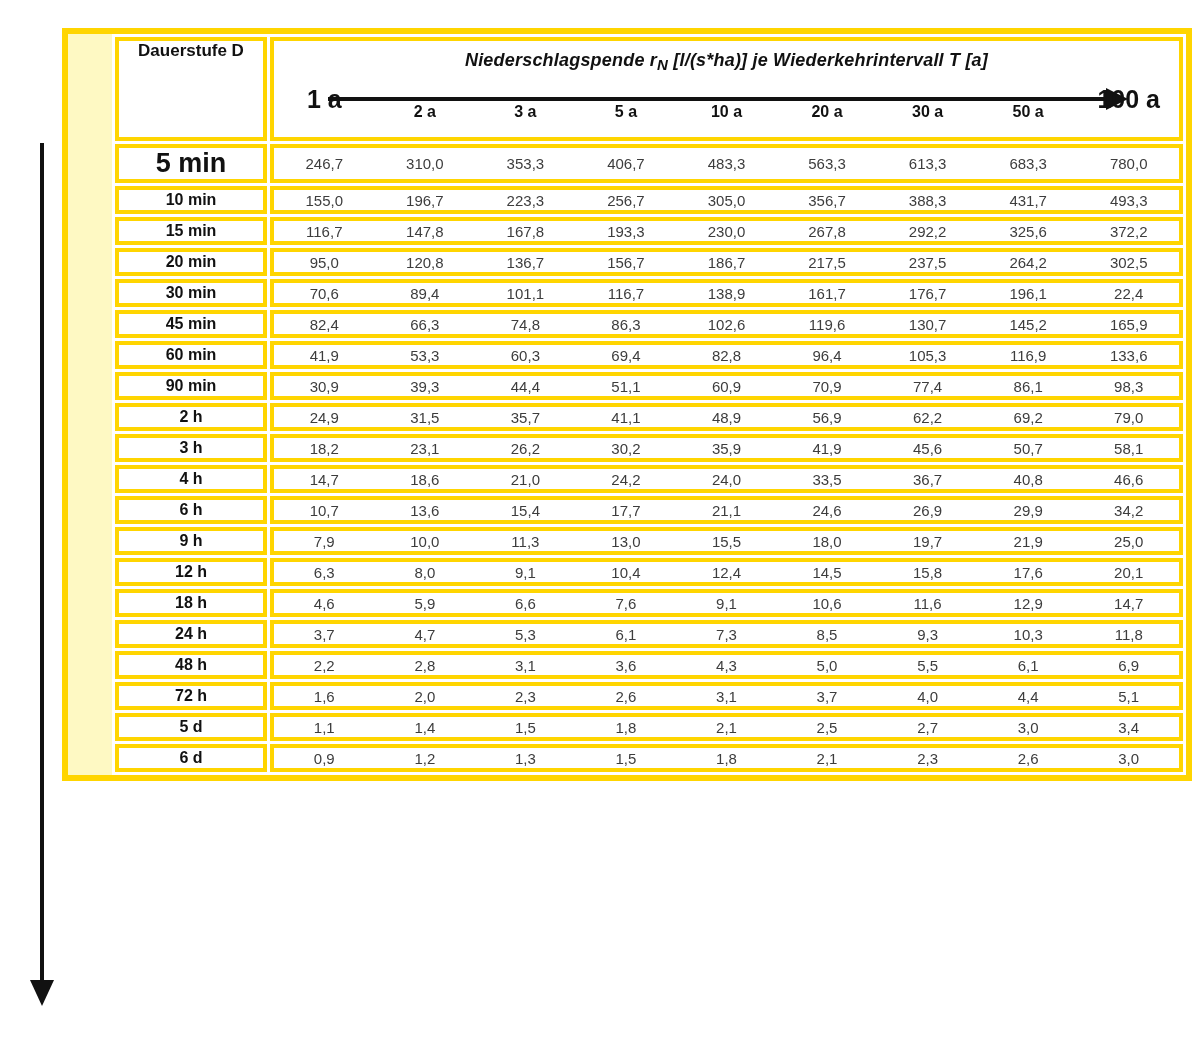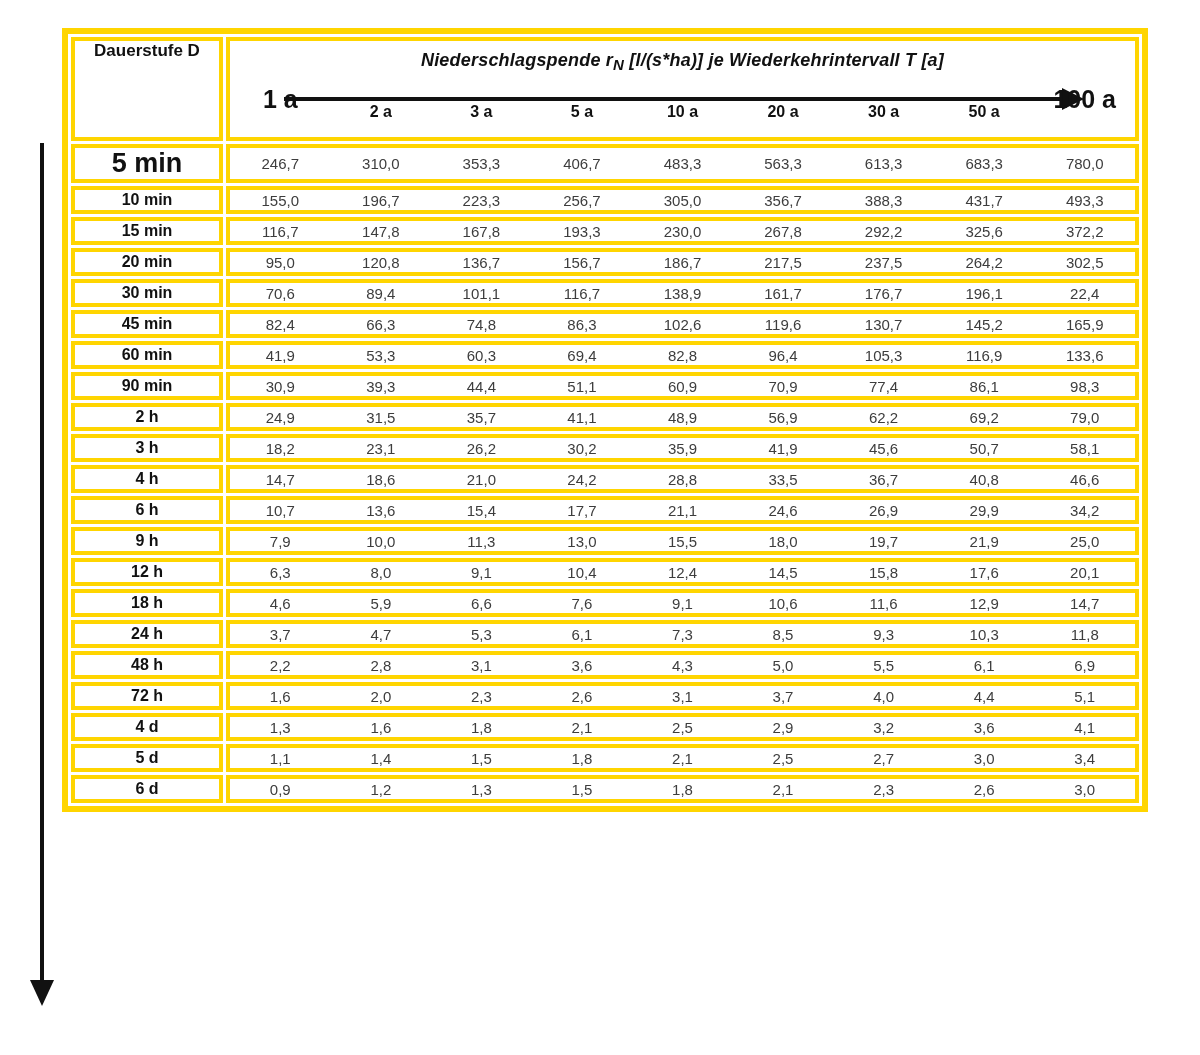--- a/index.html
+++ b/index.html
@@ -31,20 +31,21 @@
     border-right:12px solid transparent;
     border-top:26px solid var(--black);
   }
 
   
   .frame{
     position:absolute;
     left:62px;top:28px;
     border:6px solid var(--yellow);
     background:#fef9c3;
+    padding-left:44px;
   }
   table.grid{
     border-collapse:separate;
     border-spacing:3px;
     table-layout:fixed;
     width:1074px;
     background:#fff;
   }
   table.grid th, table.grid td{
     border:4px solid var(--yellow);
@@ -340,21 +341,21 @@
           </td>
         </tr>
         <tr>
           <td class="label">4 h</td>
           <td class="values">
             <div class="vgrid">
               <span>14,7</span>
               <span>18,6</span>
               <span>21,0</span>
               <span>24,2</span>
-              <span>28,8</span>
+              <span>24,0</span>
               <span>33,5</span>
               <span>36,7</span>
               <span>40,8</span>
               <span>46,6</span>
             </div>
           </td>
         </tr>
         <tr>
           <td class="label">6 h</td>
           <td class="values">
@@ -461,36 +462,20 @@
               <span>2,6</span>
               <span>3,1</span>
               <span>3,7</span>
               <span>4,0</span>
               <span>4,4</span>
               <span>5,1</span>
             </div>
           </td>
         </tr>
         <tr>
-          <td class="label">4 d</td>
-          <td class="values">
-            <div class="vgrid">
-              <span>1,3</span>
-              <span>1,6</span>
-              <span>1,8</span>
-              <span>2,1</span>
-              <span>2,5</span>
-              <span>2,9</span>
-              <span>3,2</span>
-              <span>3,6</span>
-              <span>4,1</span>
-            </div>
-          </td>
-        </tr>
-        <tr>
           <td class="label">5 d</td>
           <td class="values">
             <div class="vgrid">
               <span>1,1</span>
               <span>1,4</span>
               <span>1,5</span>
               <span>1,8</span>
               <span>2,1</span>
               <span>2,5</span>
               <span>2,7</span>

